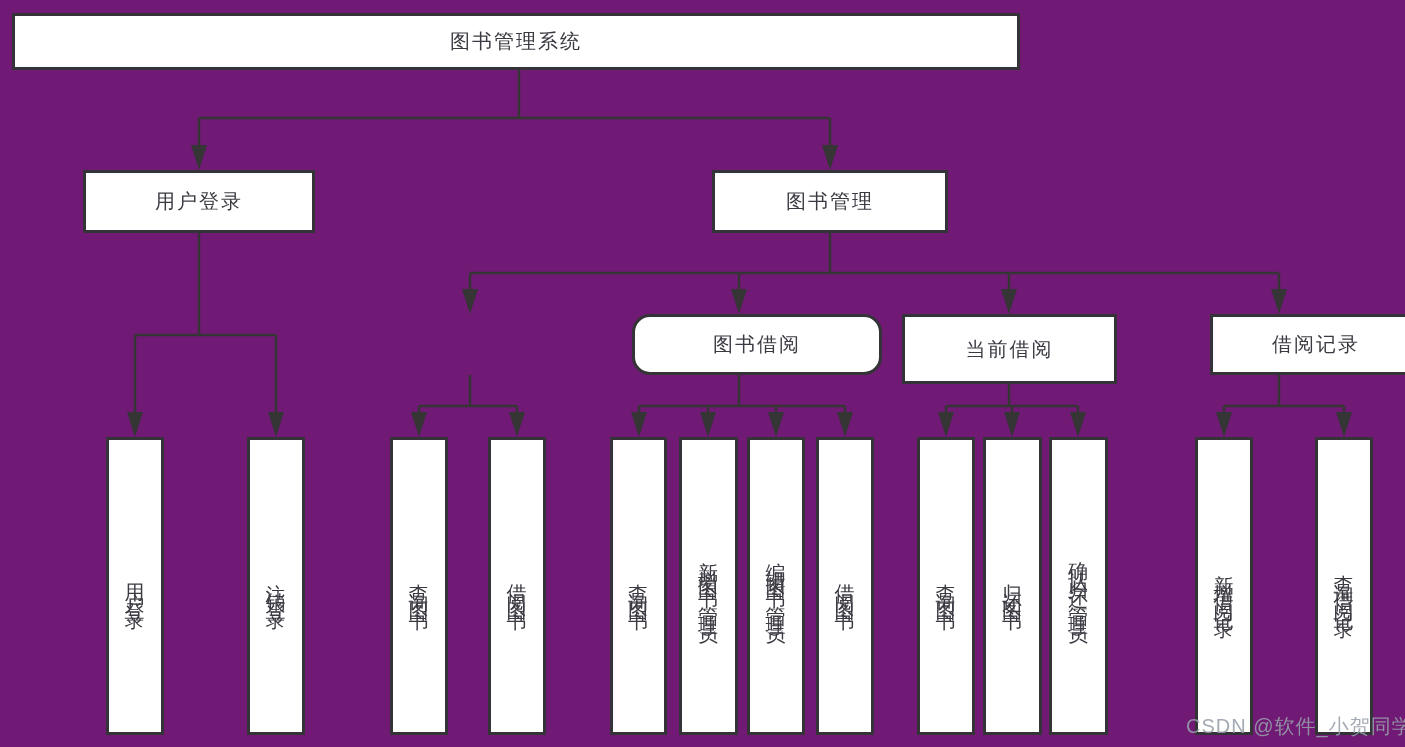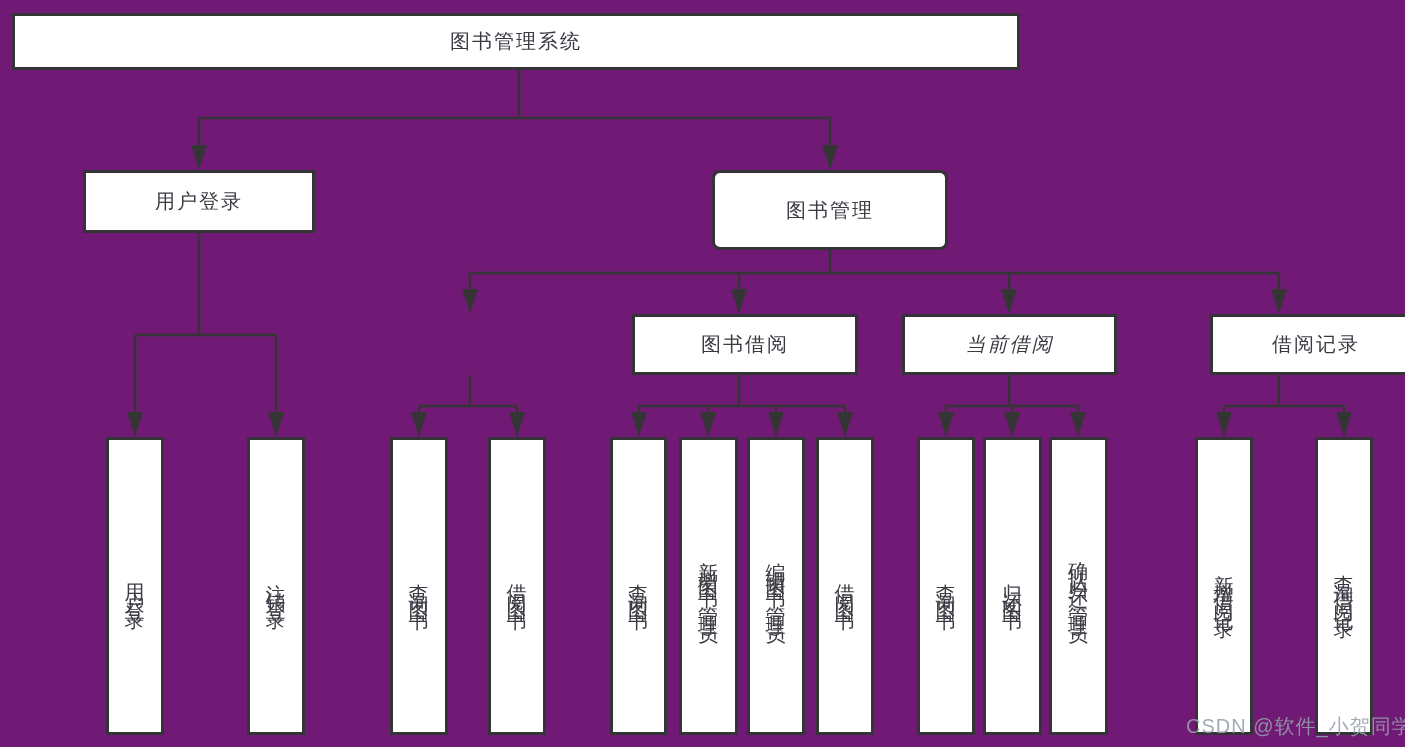--- a/index.html
+++ b/index.html
@@ -90,24 +90,24 @@
       <polygon points="1012,437 1004,412 1020,412"></polygon>
       <polygon points="1078,437 1070,412 1086,412"></polygon>
       <polygon points="1224,437 1216,412 1232,412"></polygon>
       <polygon points="1344,437 1336,412 1352,412"></polygon>
     </g>
   </svg>
 
   <div class="node h-node" style="left:12px; top:13px; width:1008px; height:57px;">图书管理系统</div>
 
   <div class="node h-node" style="left:83px; top:170px; width:232px; height:63px;">用户登录</div>
-  <div class="node h-node" style="left:712px; top:170px; width:236px; height:80px;border-radius:8px;">图书管理</div>
+  <div class="node h-node" style="left:712px; top:170px; width:236px; height:63px;">图书管理</div>
 
-  <div class="node h-node" style="left:632px; top:314px; width:226px; height:61px;">图书借阅</div>
-  <div class="node h-node" style="left:902px; top:314px; width:215px; height:61px;font-style:italic;">当前借阅</div>
+  <div class="node h-node" style="left:632px; top:314px; width:250px; height:61px;border-radius:18px;">图书借阅</div>
+  <div class="node h-node" style="left:902px; top:314px; width:215px; height:70px;">当前借阅</div>
   <div class="node h-node" style="left:1173px; top:314px; width:212px; height:61px;margin-left:37px;">借阅记录</div>
 
   <div class="node v-node" style="left:106px; top:437px; width:58px; height:298px;">用户登录</div>
   <div class="node v-node" style="left:247px; top:437px; width:58px; height:298px;">注销登录</div>
 
   <div class="node v-node" style="left:390px; top:437px; width:58px; height:298px;">查询图书</div>
   <div class="node v-node" style="left:488px; top:437px; width:58px; height:298px;">借阅图书</div>
 
   <div class="node v-node" style="left:610px; top:437px; width:57px; height:298px;">查询图书</div>
   <div class="node v-node" style="left:679px; top:437px; width:59px; height:298px;">新增图书（管理员）</div>

